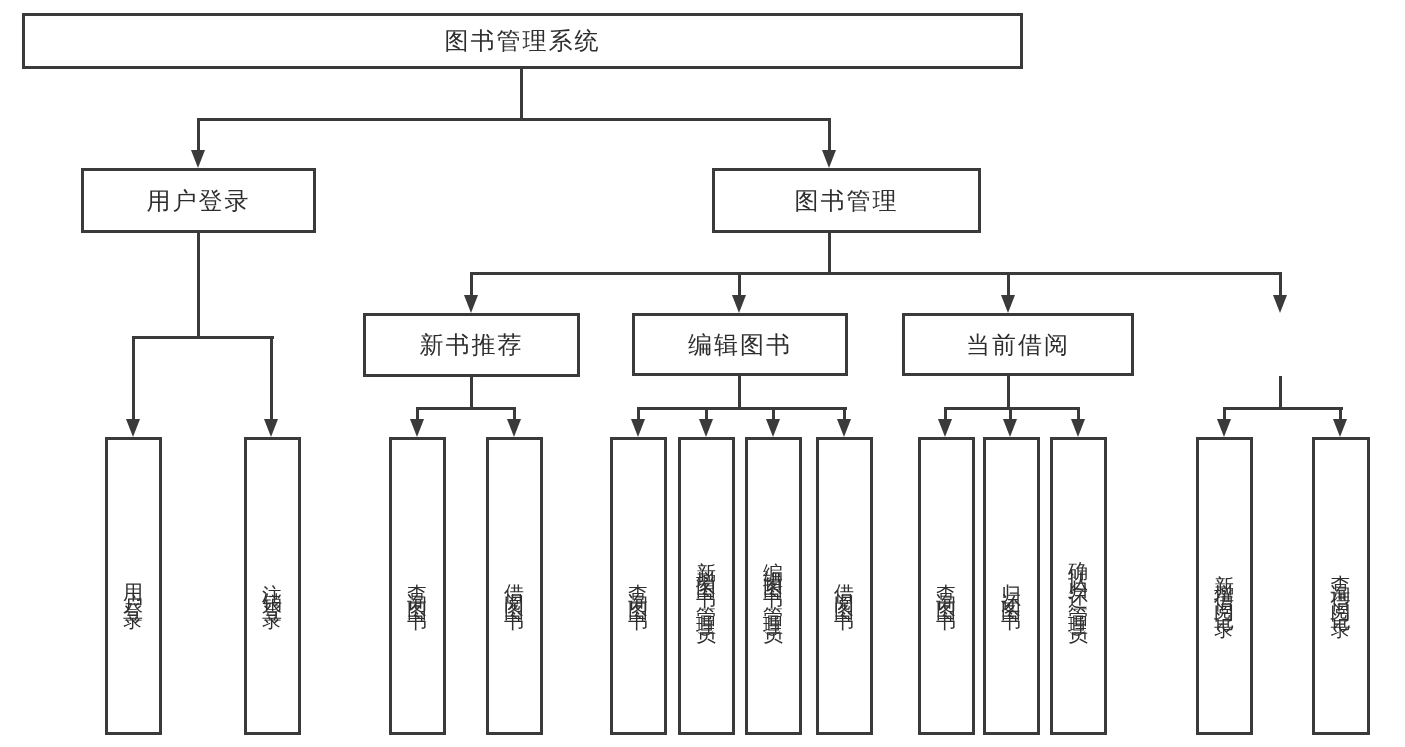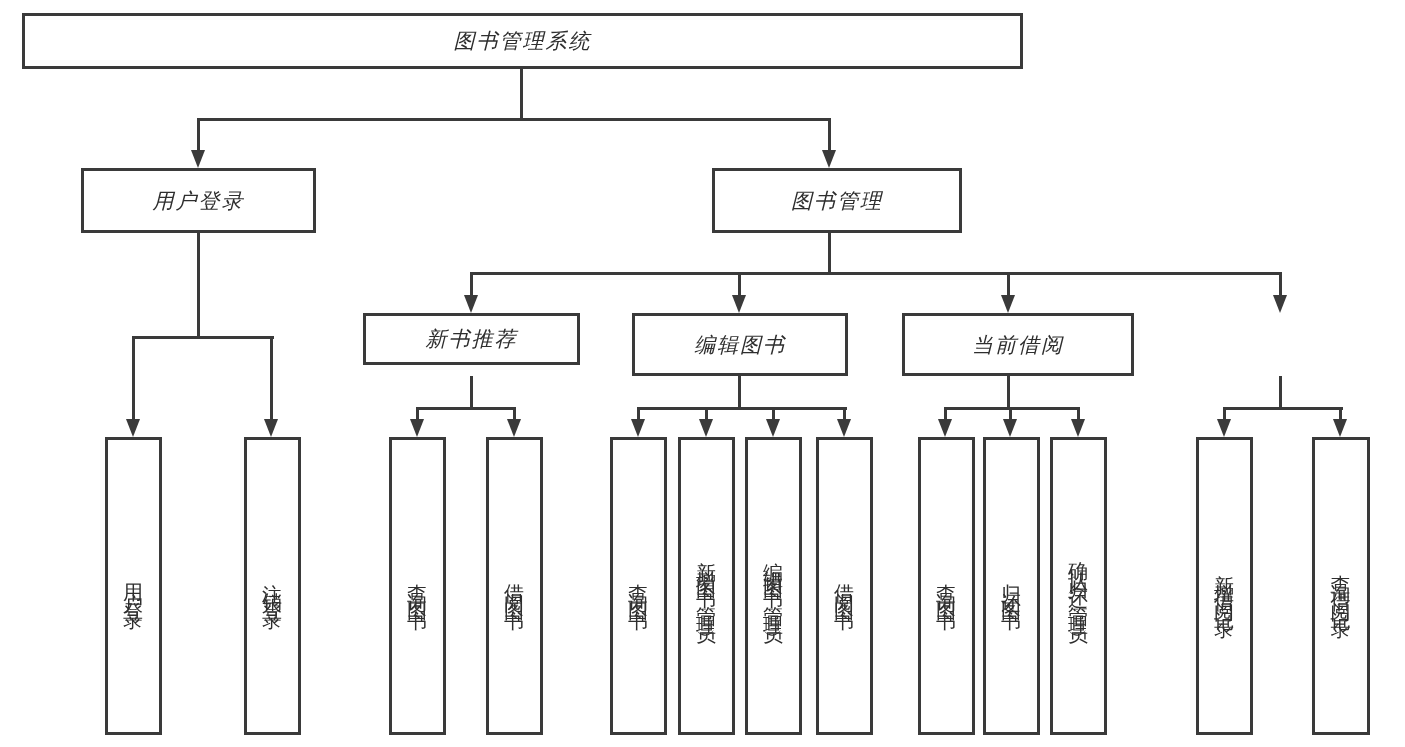--- a/index.html
+++ b/index.html
@@ -5,21 +5,21 @@
   html,body{margin:0;padding:0;background:#ffffff;}
   #stage{
     position:relative;width:1405px;height:747px;background:#ffffff;overflow:hidden;
     font-family:"Liberation Sans","DejaVu Sans",sans-serif;
     --line:#3a3a3a;--txt:#2e2e2e;
   }
   .box{
     position:absolute;box-sizing:border-box;border:3px solid var(--line);background:#ffffff;
     display:flex;align-items:center;justify-content:center;color:var(--txt);
   }
-  .box.h span{font-size:21px;letter-spacing:2px;white-space:nowrap;font-style:italic;}
+  .box.h span{font-size:24px;letter-spacing:2px;white-space:nowrap;}
   .box.v span{
     writing-mode:vertical-rl;text-orientation:mixed;
     font-size:20px;letter-spacing:9px;line-height:1;white-space:nowrap;
   }
   .vline{position:absolute;width:3px;background:var(--line);}
   .hline{position:absolute;height:3px;background:var(--line);}
   .arrow{
     position:absolute;width:0;height:0;
     border-left:7px solid transparent;border-right:7px solid transparent;
     border-top:18px solid var(--line);
@@ -93,25 +93,25 @@
   <div class="vline" style="left:1339px;top:407px;height:16px"></div>
   <div class="arrow" style="left:1333px;top:419px"></div>
 
   <div class="box h" style="left:22px;top:13px;width:1001px;height:56px">
     <span>图书管理系统</span>
   </div>
 
   <div class="box h" style="left:81px;top:168px;width:235px;height:65px">
     <span>用户登录</span>
   </div>
-  <div class="box h" style="left:712px;top:168px;width:250px;height:65px">
+  <div class="box h" style="left:712px;top:168px;width:269px;height:65px">
     <span>图书管理</span>
   </div>
 
-  <div class="box h" style="left:363px;top:313px;width:217px;height:52px">
+  <div class="box h" style="left:363px;top:313px;width:217px;height:64px">
     <span>新书推荐</span>
   </div>
   <div class="box h" style="left:632px;top:313px;width:216px;height:63px">
     <span>编辑图书</span>
   </div>
   <div class="box h" style="left:902px;top:313px;width:232px;height:63px">
     <span>当前借阅</span>
   </div>
 
   <div class="box v" style="left:105px;top:437px;width:57px;height:298px">

